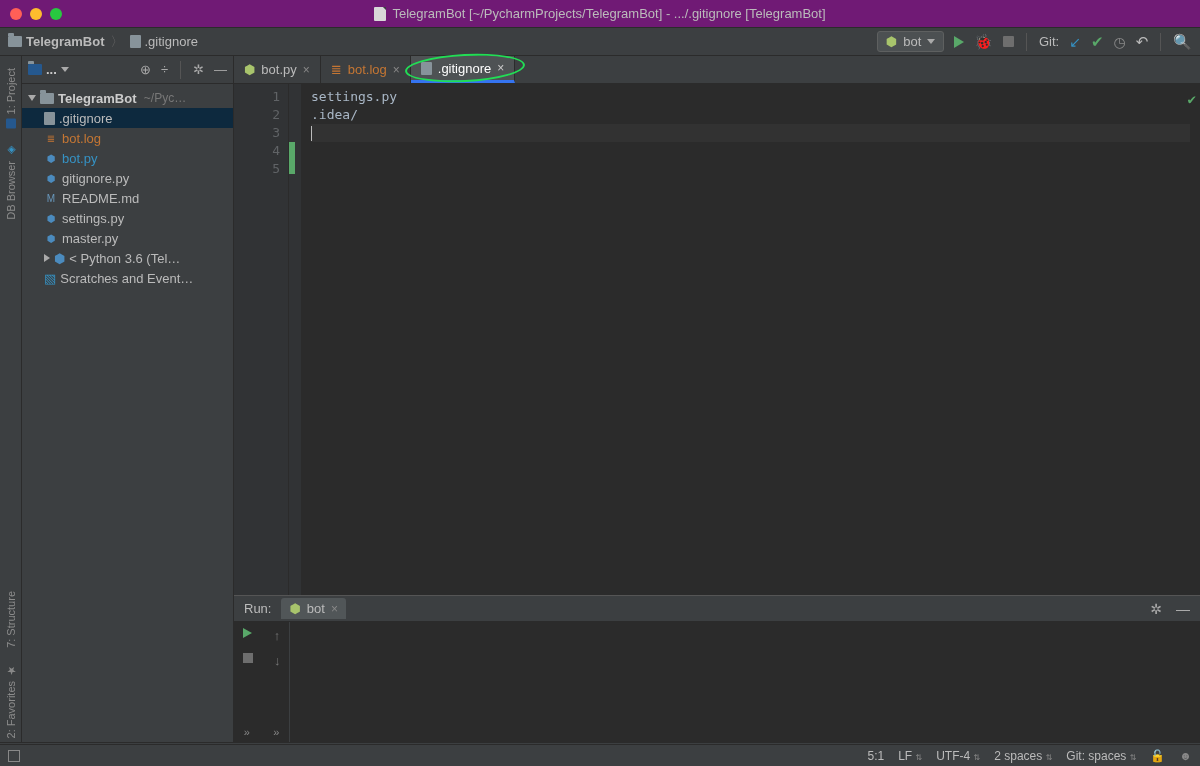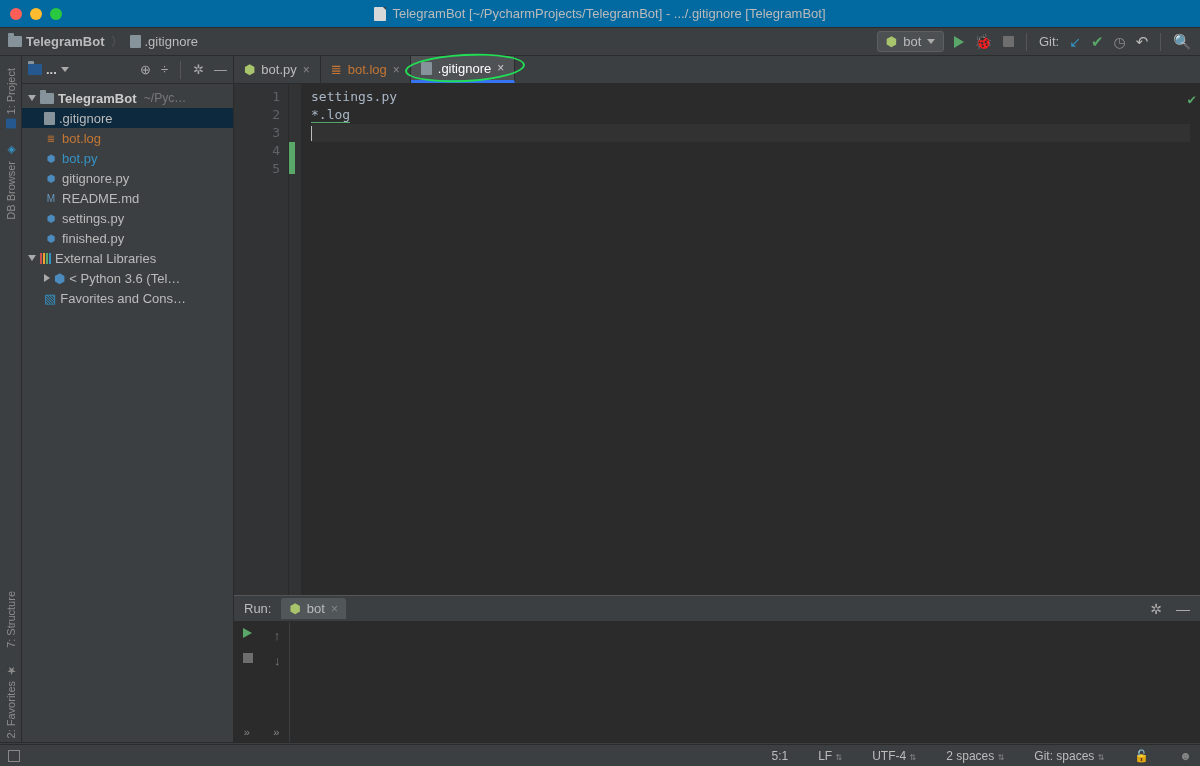--- a/index.html
+++ b/index.html
@@ -9,21 +9,21 @@
       background: #3c3f41;
       color: #bbbbbb;
       width: 1200px;
       height: 766px;
       overflow: hidden;
       position: relative;
     }
     
     .titlebar {
       height: 28px;
-      background: #0369a1;
+      background: #701a75;
       display: flex;
       align-items: center;
       padding: 0 10px;
       border-bottom: 1px solid #2b2b2b;
       position: relative;
     }
     .traffic-lights { display: flex; gap: 8px; position: absolute; left: 10px; top: 50%; transform: translateY(-50%); }
     .tl { width: 12px; height: 12px; border-radius: 50%; }
     .tl.red { background: #ff5f57; }
     .tl.yellow { background: #febc2e; }
@@ -166,21 +166,21 @@
     
     .bottombar {
       position:absolute; bottom:0; left:0; right:0;
       height:22px; background:#3c3f41; display:flex; align-items:center;
       padding:0 8px; font-size:12px; color:#bbb; gap:16px;
       border-top:1px solid #2b2b2b;
     }
     .bb-item { display:flex; align-items:center; gap:5px; cursor:pointer;}
     .bb-item.active { border-bottom:2px solid #3574f0; padding-bottom:1px; font-weight:bold; color:#fff;}
     .bb-underline{text-decoration: underline;}
-    .bb-right { margin-left:auto; display:flex; align-items:center; gap:30px;}
+    .bb-right { margin-left:auto; display:flex; align-items:center; gap:14px;}
     .small-caret { font-size:8px; color:#888;}
     
     
     .status-stack{position:absolute; bottom:0; left:0; right:0;}
     .prebottom{height:24px;background:#3c3f41;display:flex;align-items:center;padding:0 8px;font-size:12px;color:#bbb;gap:18px;border-top:1px solid #2b2b2b;}
     
     .corner-box{width:12px;height:12px;border:1px solid #888;display:inline-block;}
   </style>
 </head>
 <body>
@@ -291,40 +291,30 @@
       <div class="tree-row d1">
         <span class="tree-icon md-file">M</span>
         <span class="tree-text">README.md</span>
       </div>
       <div class="tree-row d1">
         <span class="tree-icon py-file">⬢</span>
         <span class="tree-text">settings.py</span>
       </div>
       <div class="tree-row d1">
         <span class="tree-icon py-file">⬢</span>
-        <span class="tree-text">finished.py</span>
-      </div>
-      <div class="tree-row">
-        <span class="arrow-d"></span>
-        <span class="ext-lib-icon">
-          <span style="background:#c75450"></span>
-            <span style="background:#f0a732"></span>
-            <span style="background:#59a869"></span>
-            <span style="background:#3592c4"></span>
-        </span>
-        <span class="tree-text">External Libraries</span>
+        <span class="tree-text">master.py</span>
       </div>
       <div class="tree-row d1">
         <span class="arrow-r"></span>
         <span style="color:#4b8bbe;">⬢</span>
         <span class="tree-text">&lt; Python 3.6 (Tel…</span>
       </div>
       <div class="tree-row" style="padding-left:22px;">
         <span style="color:#3592c4;">▧</span>
-        <span class="tree-text">Favorites and Cons…</span>
+        <span class="tree-text">Scratches and Event…</span>
       </div>
     </div>
   </div>
 
   <div class="editor-area">
     <div class="tabs">
       <div class="tab">
         <span style="color:#a8c46c;">⬢</span>
         <span>bot.py</span>
         <span class="tab-close">×</span>
@@ -347,21 +337,21 @@
         <div class="gl">2</div>
         <div class="gl">3</div>
         <div class="gl">4</div>
         <div class="gl">5</div>
       </div>
       <div class="break-strip" style="position:relative;">
         <div class="line-marker-green" style="top:58px;height:32px;"></div>
       </div>
       <div class="code">
         <div class="code-line">settings.py</div>
-        <div class="code-line"><span class="green-underline">*.log</span></div>
+        <div class="code-line">.idea/</div>
         <div class="code-line current"><span class="caret-line"></span></div>
         <span class="code-marker">✔</span>
       </div>
     </div>
 
     <div class="run-panel">
       <div class="run-header">
         <span class="run-label">Run:</span>
         <div class="run-tab">
           <span style="color:#a8c46c;">⬢</span>

